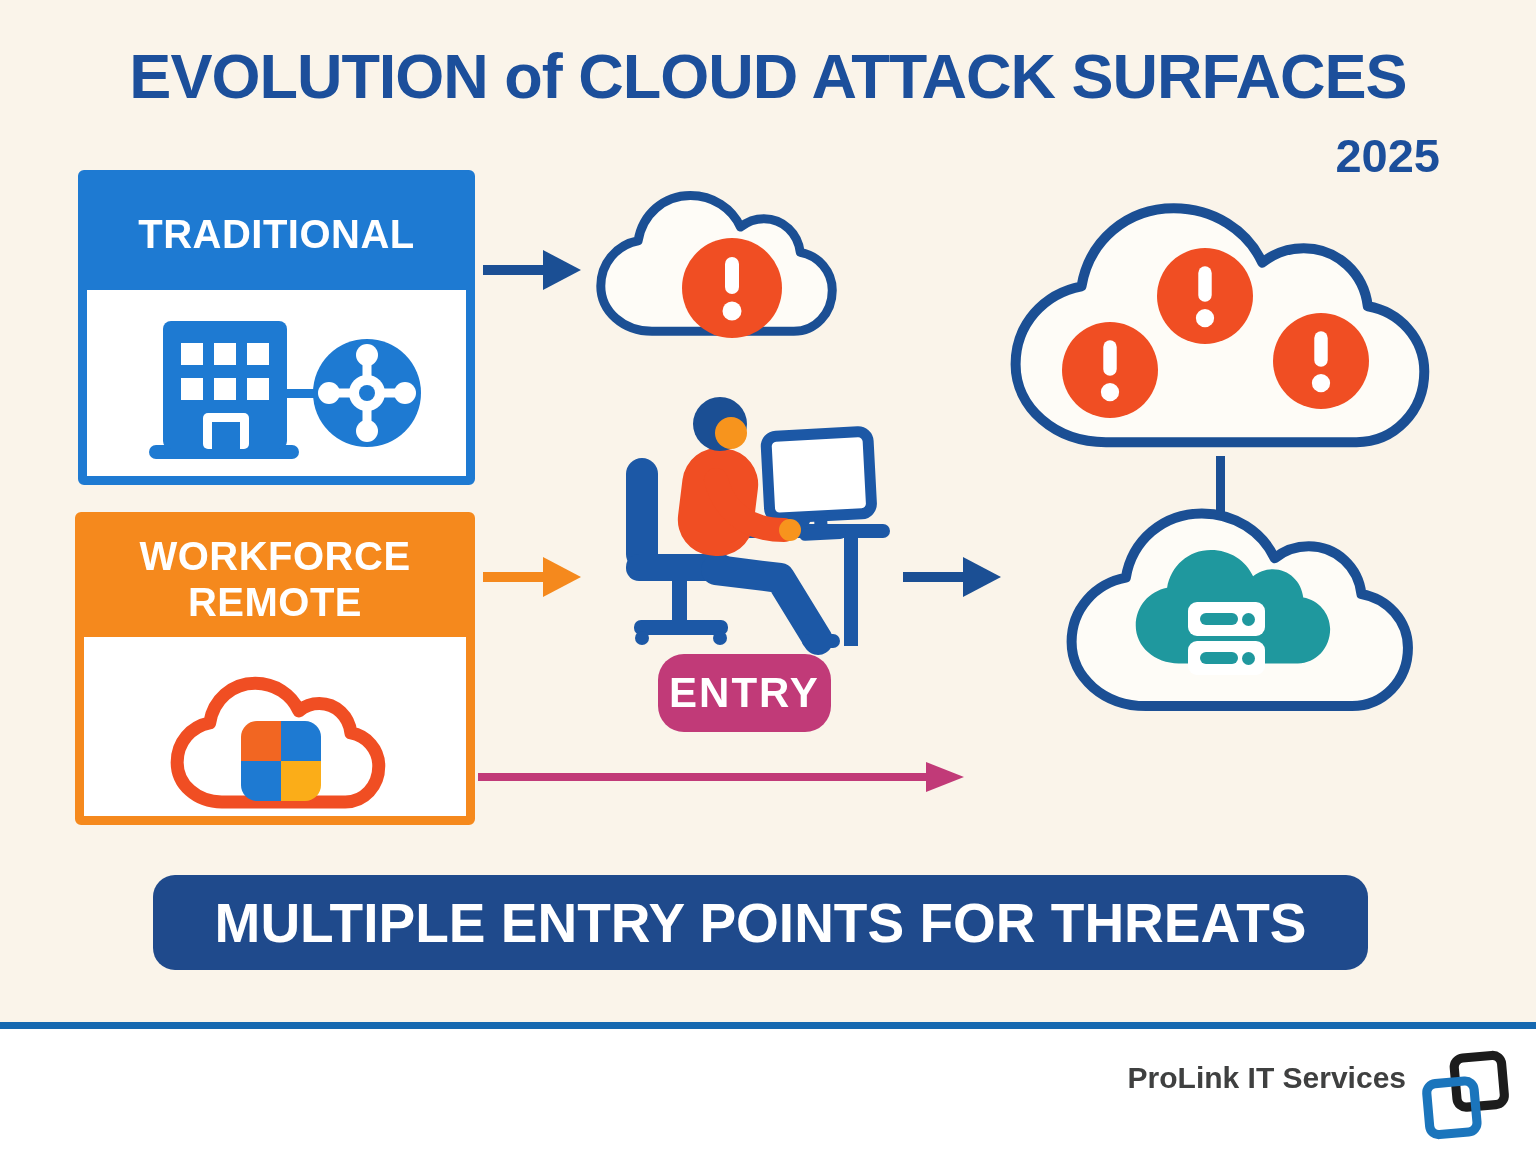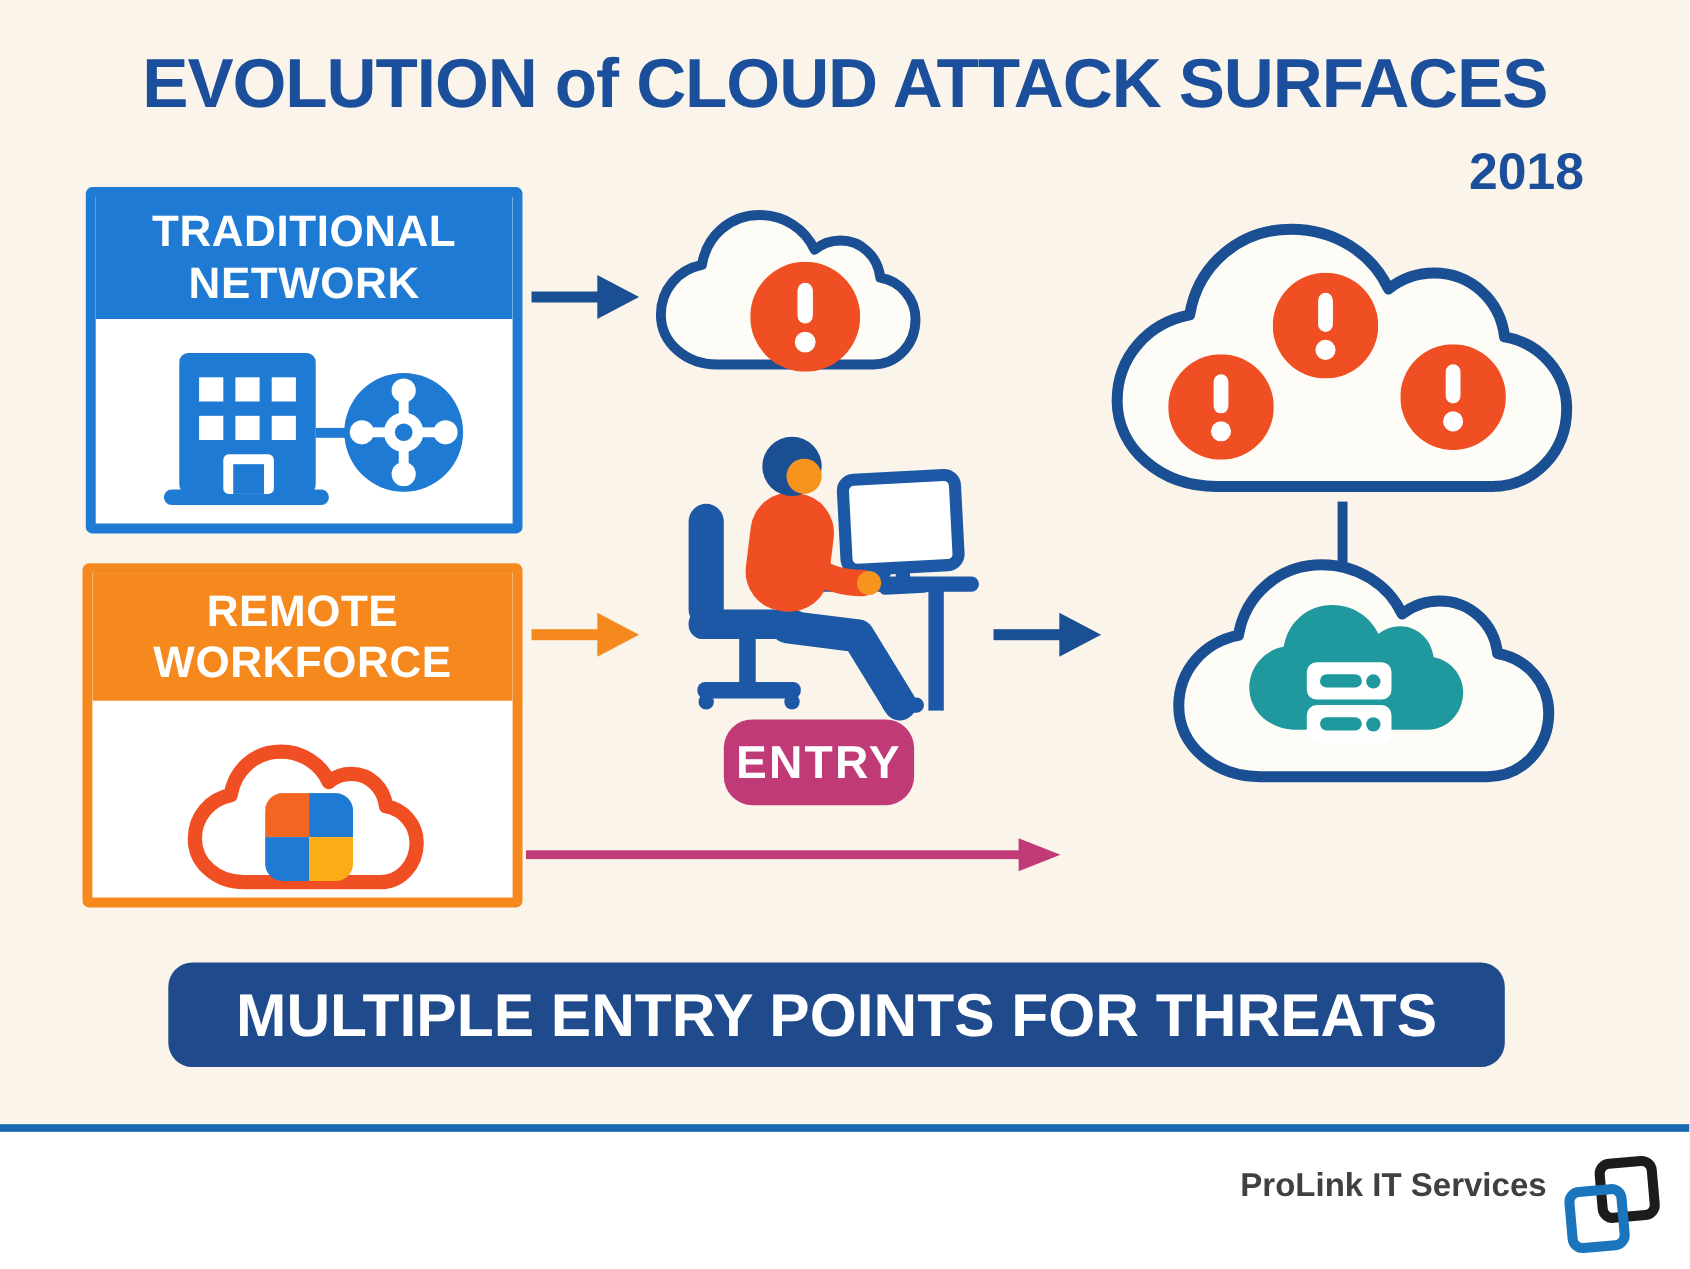--- a/index.html
+++ b/index.html
@@ -96,26 +96,25 @@
   .s-navy{stroke:var(--navy,#1B4F94);} .s-redor{stroke:var(--red-orange,#F04E23);}
   .s-chair{stroke:var(--chair-blue,#1C58A6);} .s-torso{stroke:var(--red-orange,#F04E23);}
   .s-lblue{stroke:var(--logo-blue,#1B75BC);} .s-lblack{stroke:var(--logo-black,#1C1C1C);}
 </style>
 </head>
 <body>
 
 <div class="canvas">
 
   <h1 class="title">EVOLUTION of CLOUD ATTACK SURFACES</h1>
-  <div class="year">2018</div>
+  <div class="year">2025</div>
 
   <section class="card card-traditional">
     <div class="card-header">
       <span>TRADITIONAL</span>
-      <span>NETWORK</span>
     </div>
     <div class="card-body">
       <svg class="icon-building-network" viewBox="0 0 290 150" aria-hidden="true">
         <g>
           <rect class="f-blue" x="8" y="130" width="150" height="14" rx="7"></rect>
           <rect class="f-blue" x="22" y="6" width="124" height="128" rx="8"></rect>
           <rect class="f-white" x="40" y="28" width="22" height="22"></rect>
           <rect class="f-white" x="73" y="28" width="22" height="22"></rect>
           <rect class="f-white" x="106" y="28" width="22" height="22"></rect>
           <rect class="f-white" x="40" y="63" width="22" height="22"></rect>
@@ -135,22 +134,22 @@
           <circle class="f-white" cx="264" cy="78" r="11"></circle>
           <circle class="f-white" cx="226" cy="78" r="18"></circle>
           <circle class="f-blue" cx="226" cy="78" r="8"></circle>
         </g>
       </svg>
     </div>
   </section>
 
   <section class="card card-remote">
     <div class="card-header">
+      <span>WORKFORCE</span>
       <span>REMOTE</span>
-      <span>WORKFORCE</span>
     </div>
     <div class="card-body">
       <svg class="icon-remote-cloud" viewBox="0 0 240 150" preserveAspectRatio="none" aria-hidden="true">
         <path class="f-white s-redor" stroke-width="13" vector-effect="non-scaling-stroke" stroke-linejoin="round" d="M60 138 C33 138 12 119 12 95 C12 73 27 56 47 52 C51 27 71 9 96 9 C117 9 135 21 143 39 C149 34 157 31 165 31 C183 31 197 45 199 63 C216 66 229 81 229 99 C229 121 213 138 193 138 Z"></path>
       </svg>
       <div class="ms-grid">
         <div class="c1"></div>
         <div class="c2"></div>
         <div class="c3"></div>
         <div class="c4"></div>

